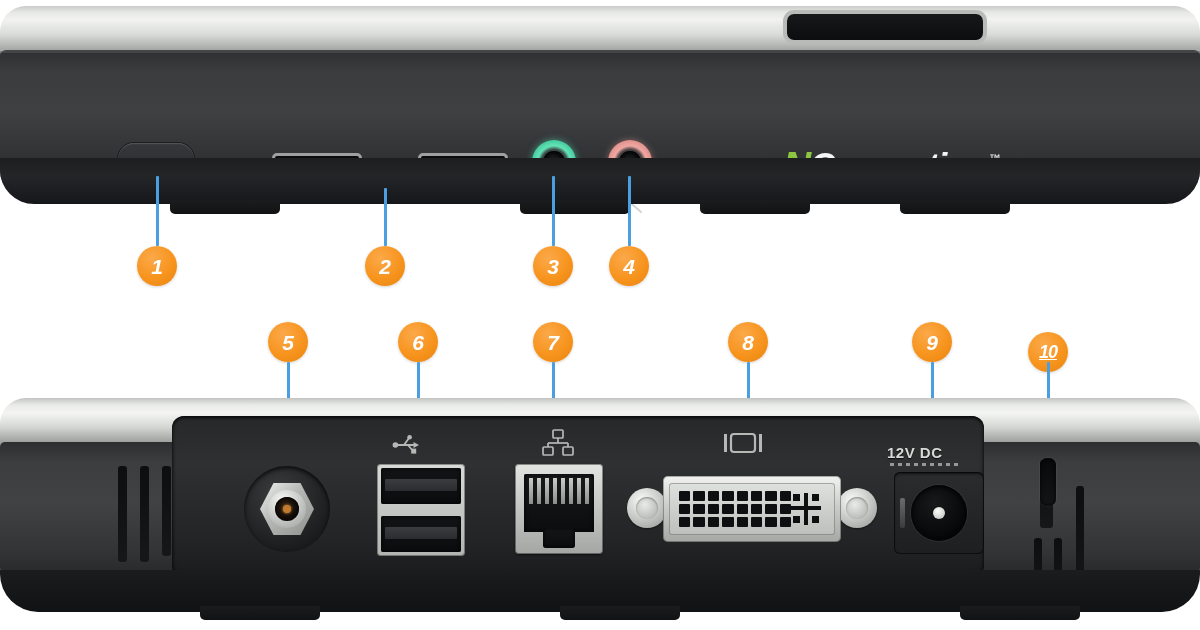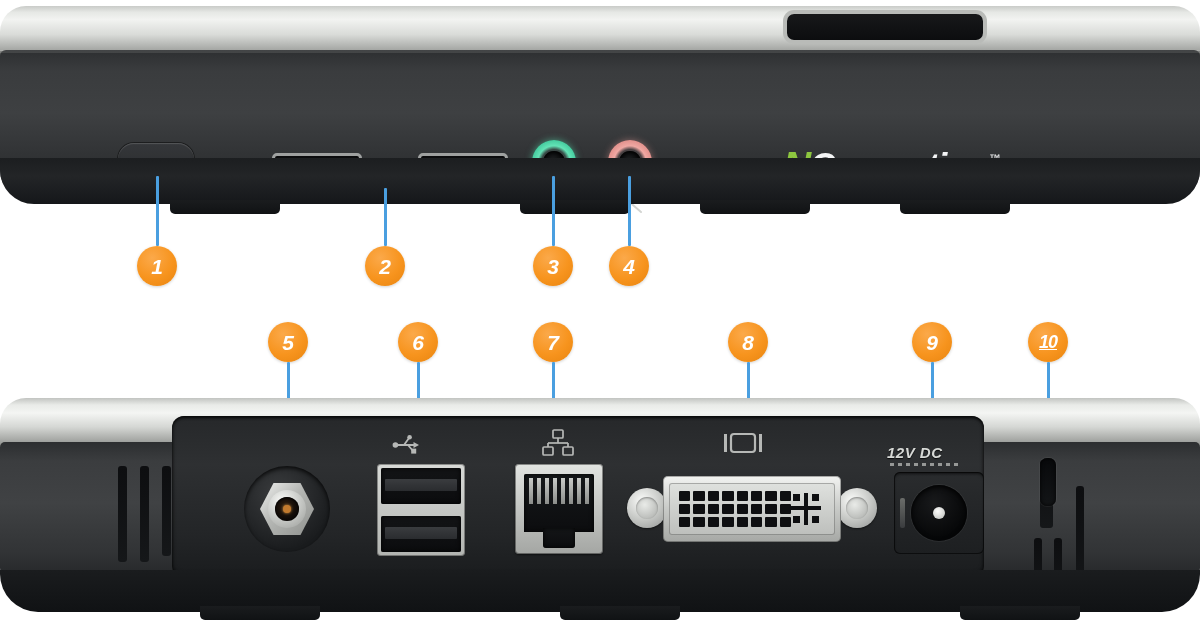--- a/index.html
+++ b/index.html
@@ -167,21 +167,20 @@
     background: linear-gradient(to bottom, #1a1c1e, #101214);
     border-radius: 0 0 38px 38px;
   }
   
   .port-panel {
     position: absolute; left: 172px; top: 18px; width: 812px; height: 160px;
     background: linear-gradient(to bottom, #26282a 0%, #2e3032 30%, #232527 75%, #1a1c1e 100%);
     border-radius: 12px 12px 10px 10px;
     box-shadow: inset 0 2px 3px rgba(0,0,0,.75), inset 0 -2px 4px rgba(0,0,0,.6),
                 0 1px 0 rgba(255,255,255,.06);
-    font-style: italic;
   }
   
   .vent {
     position: absolute; background: linear-gradient(to bottom, #0d0e10, #151719);
     border-radius: 3px;
   }
 
   
   #port-coax { position: absolute; left: 72px; top: 50px; width: 86px; height: 86px; }
   #port-coax .coax-outer {
@@ -449,21 +448,21 @@
 
   <div class="callout-badge" style="left:533px; top:322px;">7</div>
   <div class="callout-line" style="left:552px; top:362px; height:66px;"></div>
 
   <div class="callout-badge" style="left:728px; top:322px;">8</div>
   <div class="callout-line" style="left:747px; top:362px; height:68px;"></div>
 
   <div class="callout-badge" style="left:912px; top:322px;">9</div>
   <div class="callout-line" style="left:931px; top:362px; height:62px;"></div>
 
-  <div class="callout-badge wide" style="left:1028px; top:322px;text-decoration:underline;">10</div>
+  <div class="callout-badge wide" style="left:1028px; top:332px;text-decoration:underline;">10</div>
   <div class="callout-line" style="left:1047px; top:362px; height:58px;"></div>
 
   <div id="device-rear">
     <div class="rear-bezel"></div>
     <div class="rear-body">
 
       <div class="vent" style="left:118px; top:24px; width:9px; height:96px;"></div>
       <div class="vent" style="left:140px; top:24px; width:9px; height:96px;"></div>
       <div class="vent" style="left:162px; top:24px; width:9px; height:90px;"></div>
 

